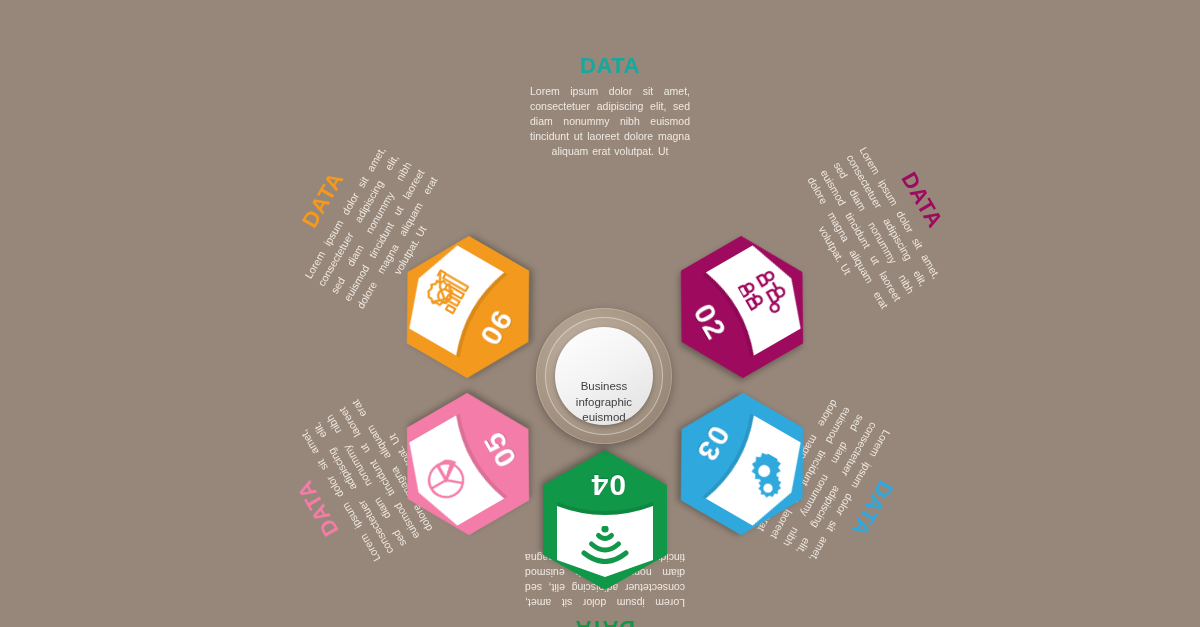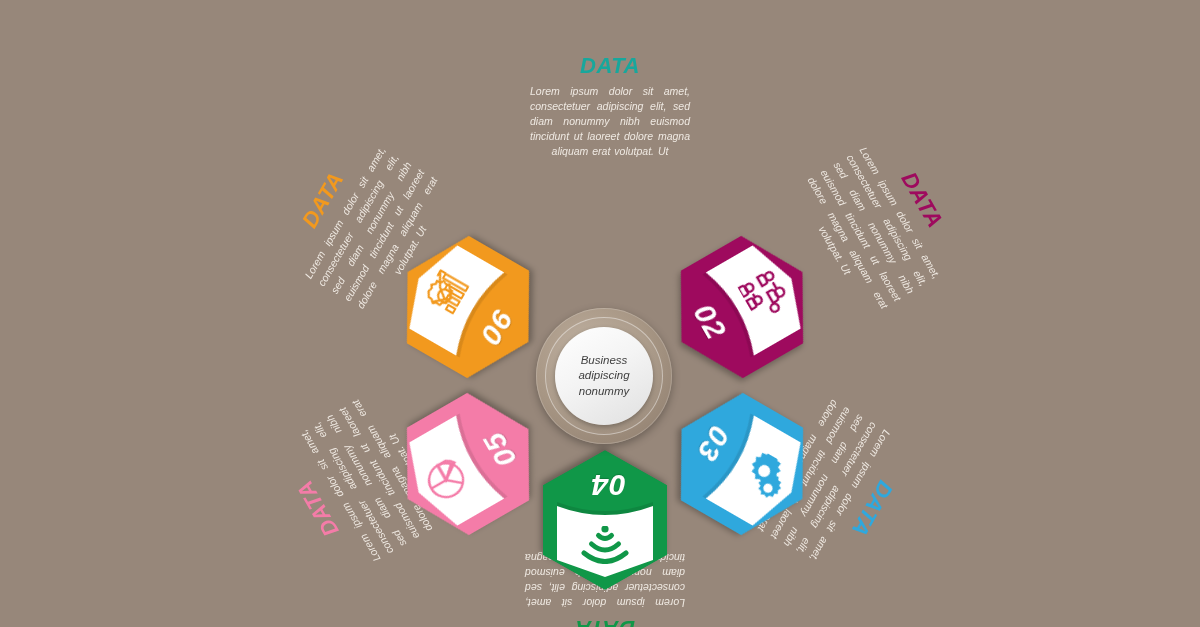--- a/index.html
+++ b/index.html
@@ -2,21 +2,21 @@
 <html><head>
 <meta charset="utf-8">
 <style>
   * { box-sizing: border-box; margin:0; padding:0; }
   html,body { width:1200px; height:627px; overflow:hidden; }
   body {
     background:#97877a;
     font-family:"Liberation Sans", sans-serif;
     position:relative;
   }
-  #stage { position:absolute; inset:0;font-style:italic; }
+  #stage { position:absolute; inset:0; }
 
   
   .txtblock {
     position:absolute;
     width:150px;
     text-align:center;
   }
   .txtblock .data-title {
     font-size:22px;
     font-weight:bold;
@@ -79,21 +79,21 @@
     border:1px solid rgba(255,255,255,0.42);
     background:rgba(255,255,255,0.06);
   }
   #center-disc {
     position:absolute;
     left:19px; top:19px;
     width:98px; height:98px;
     border-radius:50%;
     background:linear-gradient(150deg,#ffffff 0%,#f4f4f4 45%,#e0e0e0 100%);
     box-shadow:0 2px 5px rgba(0,0,0,0.28);
-    display:flex; align-items:center; justify-content:center;
+    display:flex; align-items:flex-end; justify-content:center;
   }
   #center-label {
     font-size:11.5px;
     line-height:1.32;
     color:#3f3f3f;
     text-align:center;
     width:84px;
   }
 </style>
 </head>
@@ -265,19 +265,19 @@
       </div>
       <div class="hexnum" style="left:41px; top:90px;">06</div>
     </div>
   </div>
 
   <div id="center-badge">
     <div id="center-ring"></div>
     <div id="center-disc">
       <div id="center-label">
         <div>Business</div>
-        <div>adipiscing</div>
-        <div>nonummy</div>
+        <div>infographic</div>
+        <div>euismod</div>
       </div>
     </div>
   </div>
 
 </div>
 
 </body></html>

